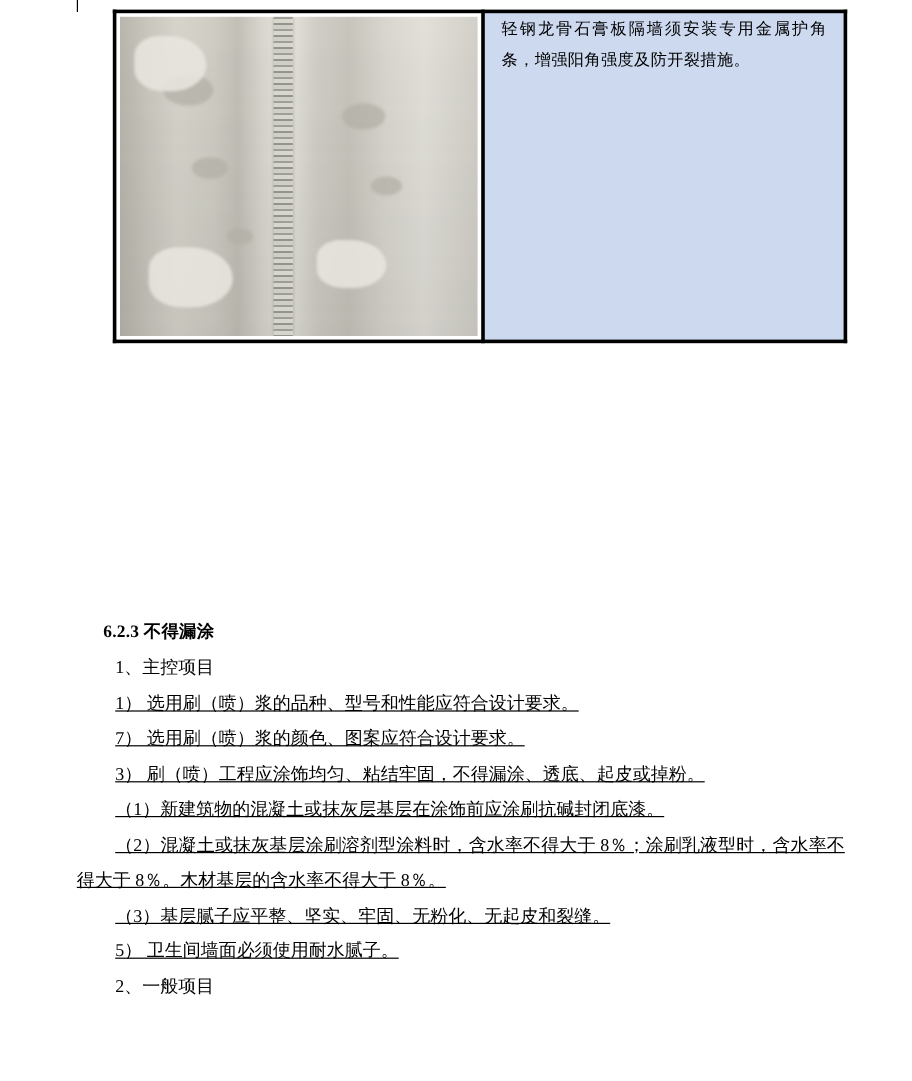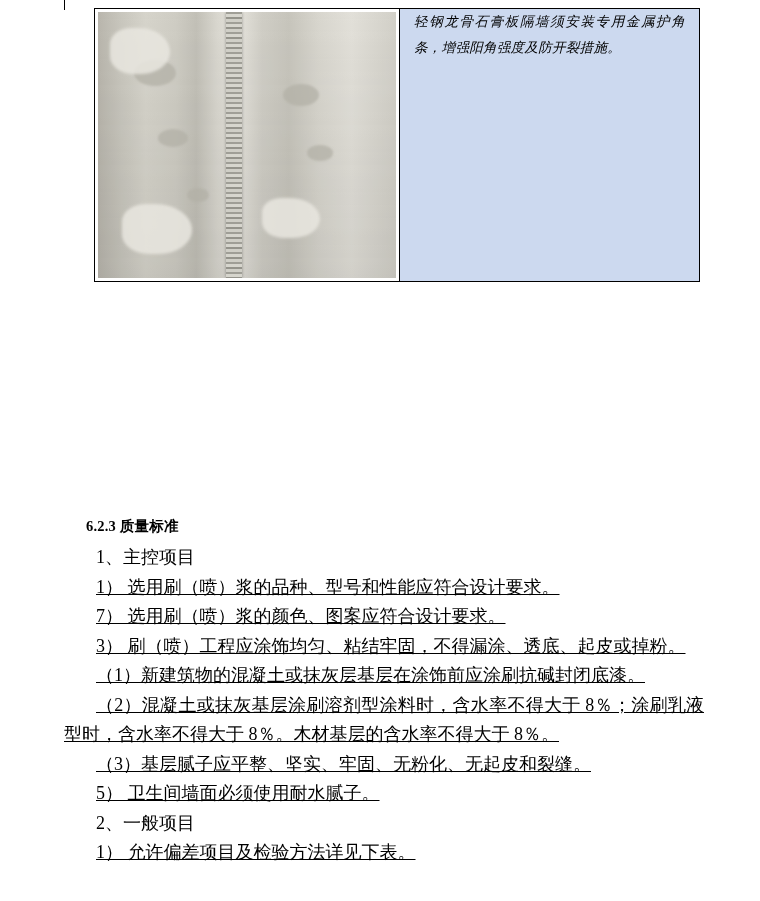--- a/index.html
+++ b/index.html
@@ -35,24 +35,23 @@
   
   .img-table {
     position: absolute;
     left: 94px;
     top: 8px;
     width: 571px;
     border-collapse: collapse;
     table-layout: fixed;
   }
   .img-table td {
-    border: 1px solid #000000;
+    border: 3px solid #000000;
     padding: 0;
     vertical-align: top;
-    font-style: italic;
   }
   .cell-photo {
     width: 298px;
     height: 266px;
     padding: 3px !important;
     background: #ffffff;
   }
   .cell-note {
     width: 271px;
     background: #ccd9ef;
@@ -193,21 +192,21 @@
     font-family: "Liberation Serif", "DejaVu Serif", serif;
     font-size: 14.5px;
     font-weight: bold;
     letter-spacing: 0.2px;
   }
   .body {
     position: absolute;
     left: 64px;
     top: 543px;
     width: 640px;
-    font-size: 18px;
+    font-size: 15px;
     line-height: 29.5px;
     font-family: "Liberation Serif", "DejaVu Serif", serif;
   }
   .body p {
     margin: 0;
     text-align: justify;
     text-justify: inter-ideograph;
   }
   .ind1 { text-indent: 32px; }
   .ind2 { text-indent: 32px; text-decoration: underline; }
@@ -235,28 +234,27 @@
           <div class="smear" style="left:55%;top:70%;width:58px;height:40px;"></div>
         </div>
       </td>
       <td class="cell-note">
         <div class="note-text">轻钢龙骨石膏板隔墙须安装专用金属护角条，增强阳角强度及防开裂措施。</div>
       </td>
     </tr>
   </tbody>
     </table>
 
-  <div class="heading">6.2.3 质量标准</div>
+  <div class="heading">6.2.3 不得漏涂</div>
 
   <div class="body">
     <p class="ind1">1、主控项目</p>
     <p class="ind2">1）  选用刷（喷）浆的品种、型号和性能应符合设计要求。</p>
     <p class="ind2">7）  选用刷（喷）浆的颜色、图案应符合设计要求。</p>
     <p class="ind2">3）  刷（喷）工程应涂饰均匀、粘结牢固，不得漏涂、透底、起皮或掉粉。</p>
     <p class="ind2">（1）新建筑物的混凝土或抹灰层基层在涂饰前应涂刷抗碱封闭底漆。</p>
     <p class="ind2">（2）混凝土或抹灰基层涂刷溶剂型涂料时，含水率不得大于 8％；涂刷乳液型时，含水率不得大于 8％。木材基层的含水率不得大于 8％。</p>
     <p class="ind2">（3）基层腻子应平整、坚实、牢固、无粉化、无起皮和裂缝。</p>
     <p class="ind2">5）  卫生间墙面必须使用耐水腻子。</p>
     <p class="ind1">2、一般项目</p>
-    <p class="ind2">1）  允许偏差项目及检验方法详见下表。</p>
   </div>
 
 </div>
 
 </body></html>

